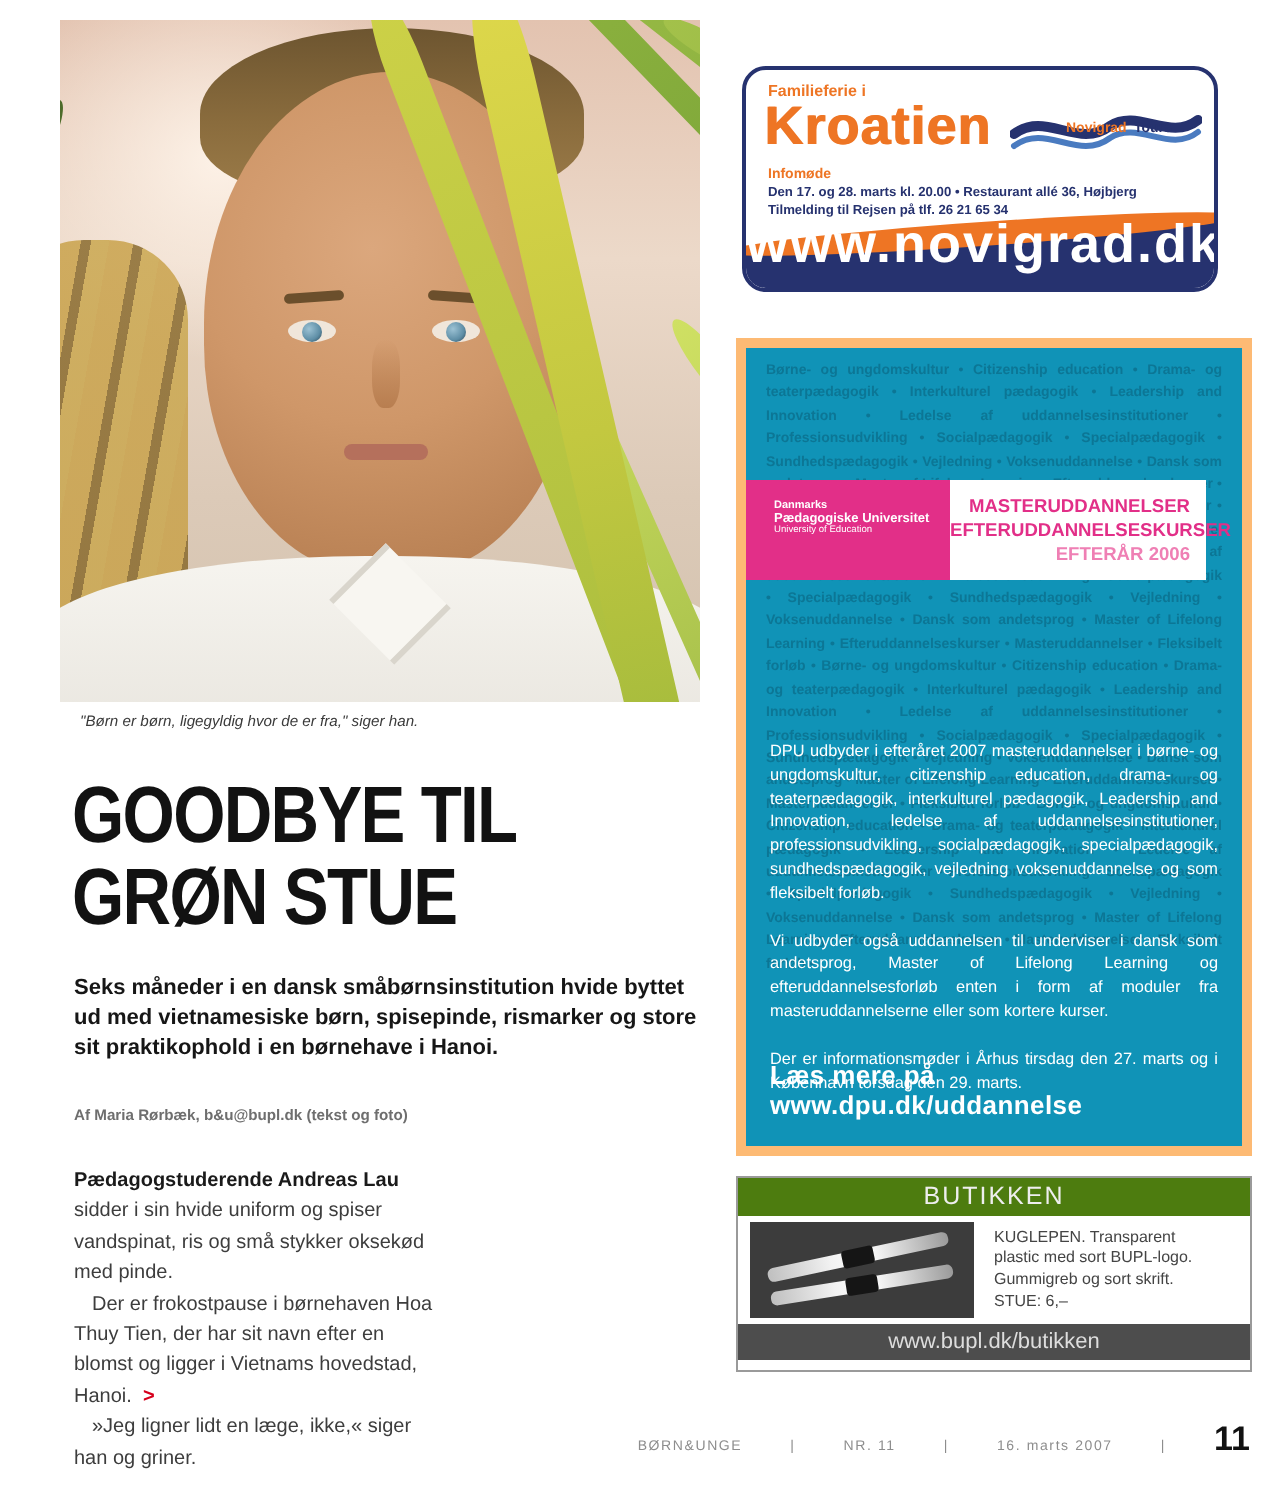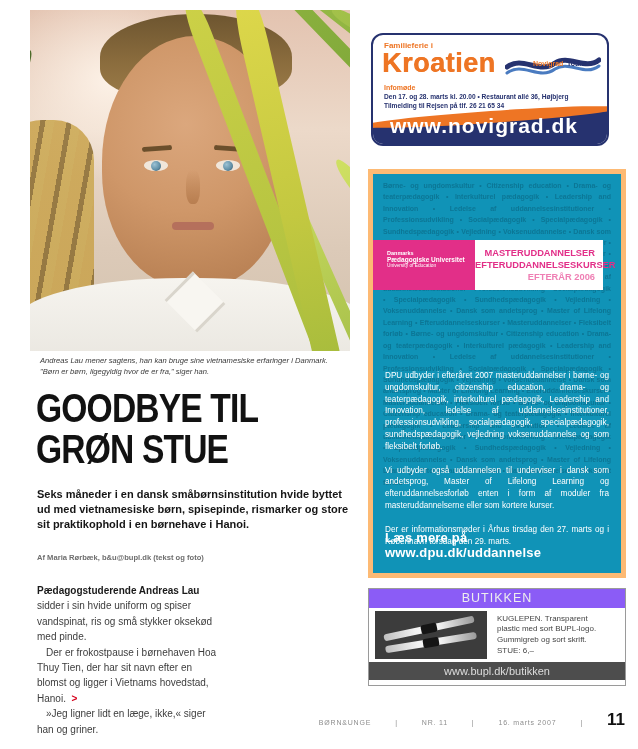--- a/index.html
+++ b/index.html
@@ -70,21 +70,21 @@
             letter-spacing:.5px;text-shadow:.6px 0 #ee7524;}
   .nv-logo{position:absolute;right:6px;top:16px;width:96px;height:30px;}
   .nv-infolabel{position:absolute;left:11px;top:49px;color:#ee7524;font-size:7px;font-weight:bold;}
   .nv-l1{position:absolute;left:11px;top:58px;color:#26326f;font-size:6.6px;font-weight:bold;white-space:nowrap;}
   .nv-l2{position:absolute;left:11px;top:67px;color:#26326f;font-size:6.6px;font-weight:bold;}
   .nv-swoosh{position:absolute;left:-12px;width:260px;height:12px;background:#ee7524;
              transform:rotate(-4deg);top:76px;border-radius:50%;}
   .nv-band{position:absolute;left:-12px;width:262px;height:58px;background:#26326f;
            transform:rotate(-4deg);top:84px;}
   .nv-url{position:absolute;left:0;right:12px;bottom:6px;text-align:center;color:#ffffff;
-          font-size:21px;font-weight:bold;letter-spacing:1px;}
+          font-size:27px;font-weight:bold;letter-spacing:1px;}
 
   
   .dpu{position:absolute;left:368px;top:169px;width:258px;height:409px;box-sizing:border-box;
        background:#fdba74;padding:5px;}
   .dpu-in{position:relative;width:100%;height:100%;background:#1093b7;overflow:hidden;}
   .wm{position:absolute;left:10px;right:10px;top:6px;bottom:6px;overflow:hidden;
       font-size:7px;line-height:11.4px;text-align:justify;color:rgba(8,78,102,.42);font-weight:bold;}
   .dpu-row{position:absolute;left:0;top:66px;height:50px;width:100%;display:flex;}
   .dpu-logo{width:102px;background:#e22f88;color:#ffffff;padding:10px 0 0 14px;box-sizing:border-box;}
   .dpu-logo .s1{display:block;font-size:5.5px;font-weight:bold;}
@@ -95,21 +95,21 @@
   .dpu-title .t3{color:#ef7fb4;}
   .dpu-paras{position:absolute;left:12px;right:12px;top:196px;color:#ffffff;
              font-size:8.2px;line-height:11.8px;text-align:justify;font-weight:normal;}
   .dpu-paras p{margin:0 0 12px 0;}
   .dpu-link{position:absolute;left:12px;bottom:13px;color:#ffffff;font-size:13px;
             font-weight:bold;letter-spacing:.2px;}
 
   
   .shop{position:absolute;left:368px;top:588px;width:258px;height:98px;box-sizing:border-box;
         border:1px solid #9a9a9a;background:#ffffff;}
-  .shop-head{height:19px;background:#8b5cf6;color:#eeeeee;text-align:center;
+  .shop-head{height:19px;background:#4d7c0f;color:#eeeeee;text-align:center;
              font-size:12.5px;line-height:19px;letter-spacing:1px;}
   .shop-body{display:flex;padding:5px 6px;gap:10px;height:54px;box-sizing:border-box;align-items:center;}
   .prod{position:relative;width:112px;height:48px;background:#3c3c3c;overflow:hidden;flex:none;}
   .pen{position:absolute;height:7px;border-radius:3px;
        background:linear-gradient(90deg,#bfbfbf 0%,#f2f2f2 35%,#ffffff 55%,#9a9a9a 100%);}
   .pen .grip{position:absolute;left:38px;top:-1px;width:16px;height:9px;background:#151515;border-radius:2px;}
   .pen.p1{left:8px;top:14px;width:92px;transform:rotate(-12deg);}
   .pen.p2{left:10px;top:28px;width:92px;transform:rotate(-9deg);}
   .shop-text{font-size:8px;line-height:10.6px;color:#444444;}
   .shop-text span{display:block;}
@@ -147,21 +147,20 @@
     <div class="leaf l3"></div>
     <div class="leaf l4"></div>
     <div class="leaf l5"></div>
     <div class="leaf l6"></div>
     <div class="leaf l7"></div>
     <div class="leaf l2"></div>
     <div class="leaf l1"></div>
   </div>
 
   <div class="caption">
-    <span style="display:block">Andreas Lau mener sagtens, han kan bruge sine vietnamesiske erfaringer i Danmark.</span>
     <span style="display:block">"Børn er børn, ligegyldig hvor de er fra," siger han.</span>
   </div>
 
   <div class="headline">
     <span style="display:block">GOODBYE TIL</span>
     <span style="display:block">GRØN STUE</span>
   </div>
 
   <div class="standfirst">
     <span>Seks måneder i en dansk småbørnsinstitution hvide byttet</span>

